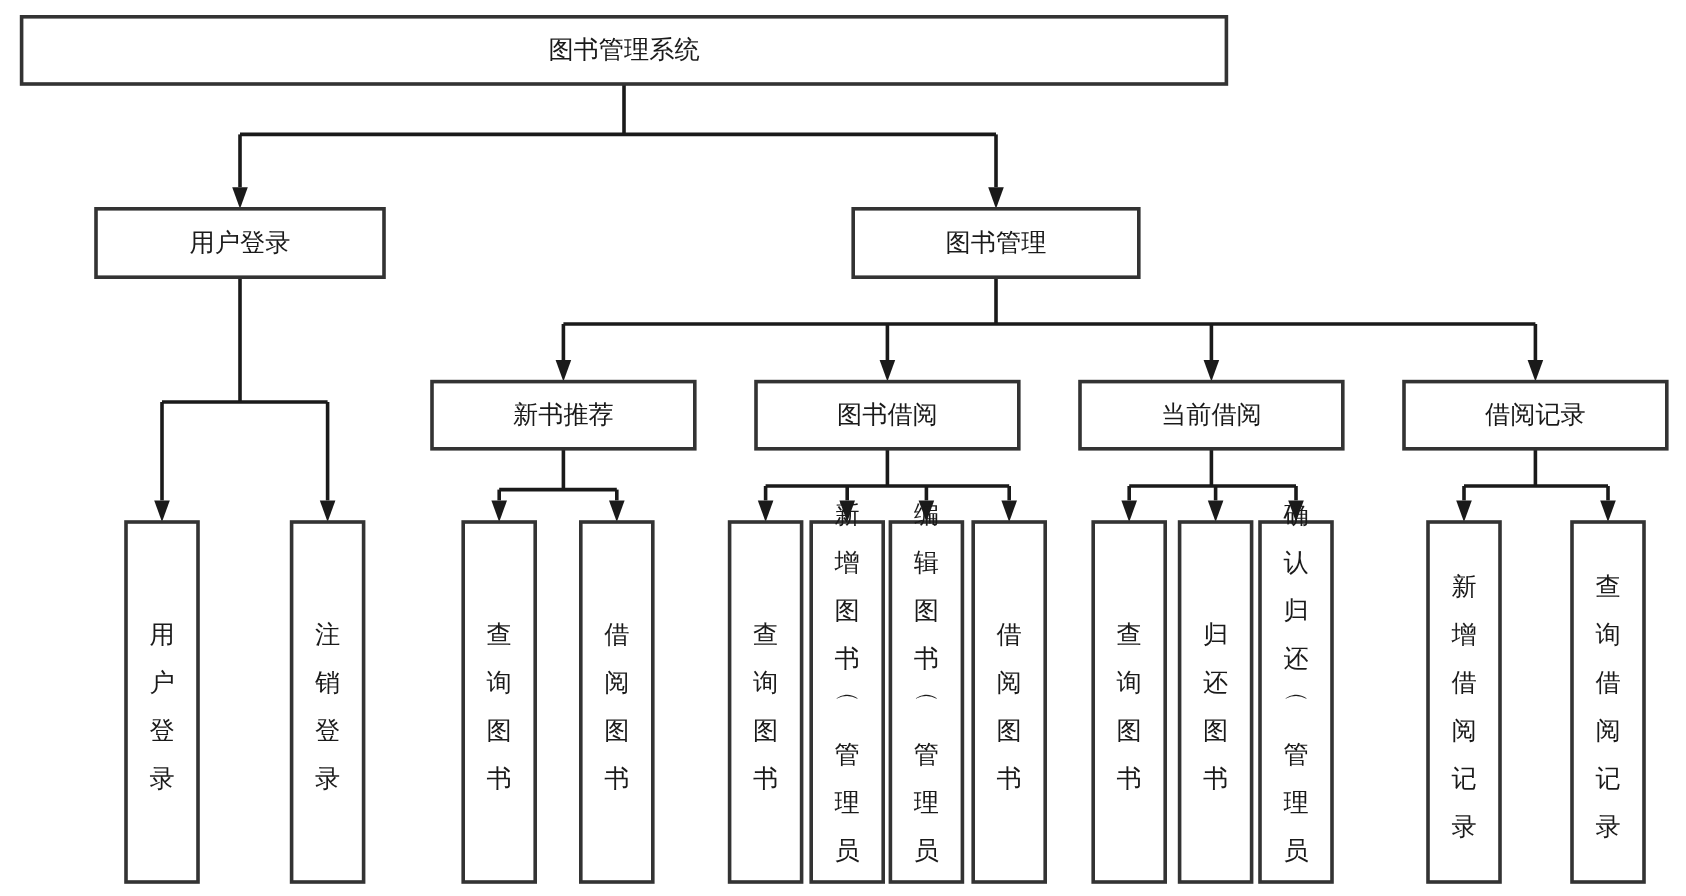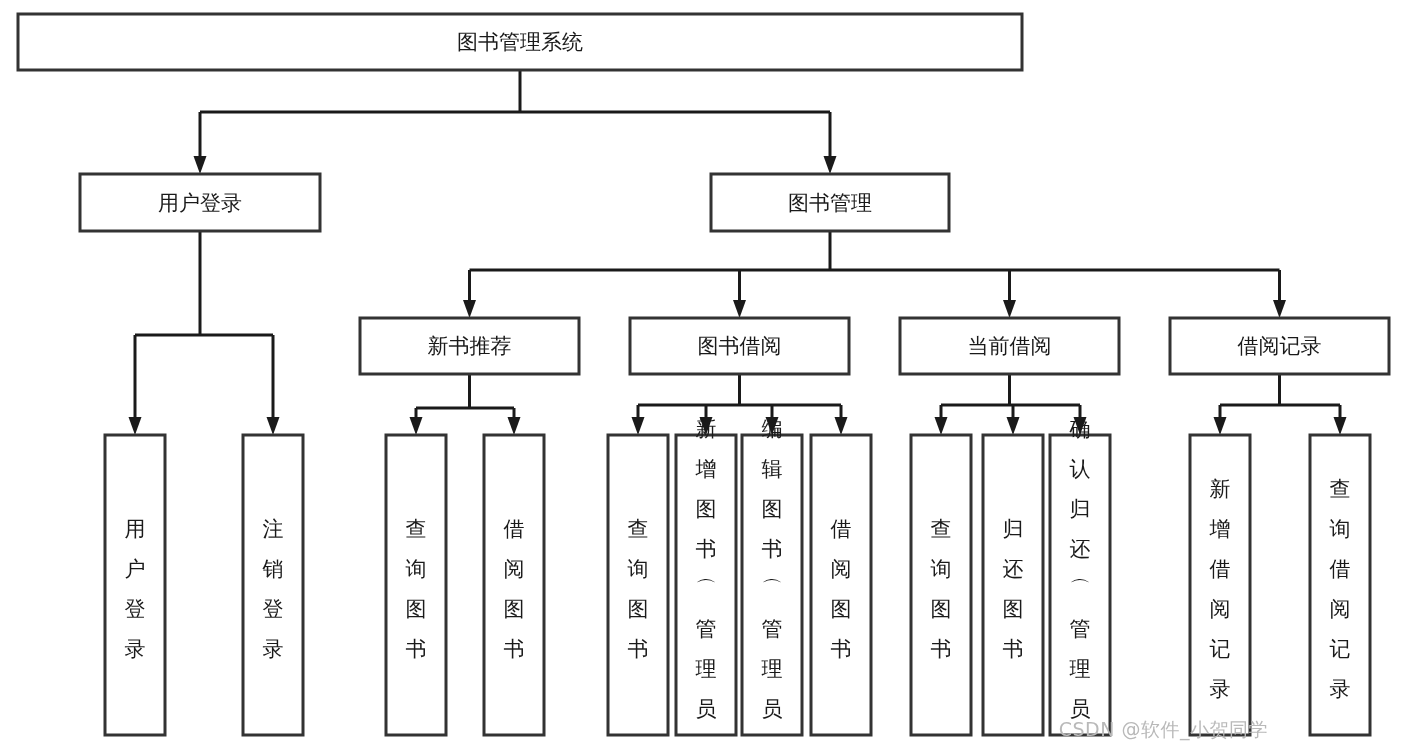--- a/index.html
+++ b/index.html
@@ -207,15 +207,14 @@
           <rect class="node-box" x="1190" y="435" width="60" height="300"></rect>
           <text class="node-label-v" x="1220" y="496.2"><tspan x="1220" dy="0">新</tspan><tspan x="1220" dy="40">增</tspan><tspan x="1220" dy="40">借</tspan><tspan x="1220" dy="40">阅</tspan><tspan x="1220" dy="40">记</tspan><tspan x="1220" dy="40">录</tspan></text>
         </g>
         <g>
           <rect class="node-box" x="1310" y="435" width="60" height="300"></rect>
           <text class="node-label-v" x="1340" y="496.2"><tspan x="1340" dy="0">查</tspan><tspan x="1340" dy="40">询</tspan><tspan x="1340" dy="40">借</tspan><tspan x="1340" dy="40">阅</tspan><tspan x="1340" dy="40">记</tspan><tspan x="1340" dy="40">录</tspan></text>
         </g>
       </g>
   </svg>
 
-  <div class="watermark-text">CSDN @软件_小贺同学</div>
 
 </div>
 
 </body></html>

